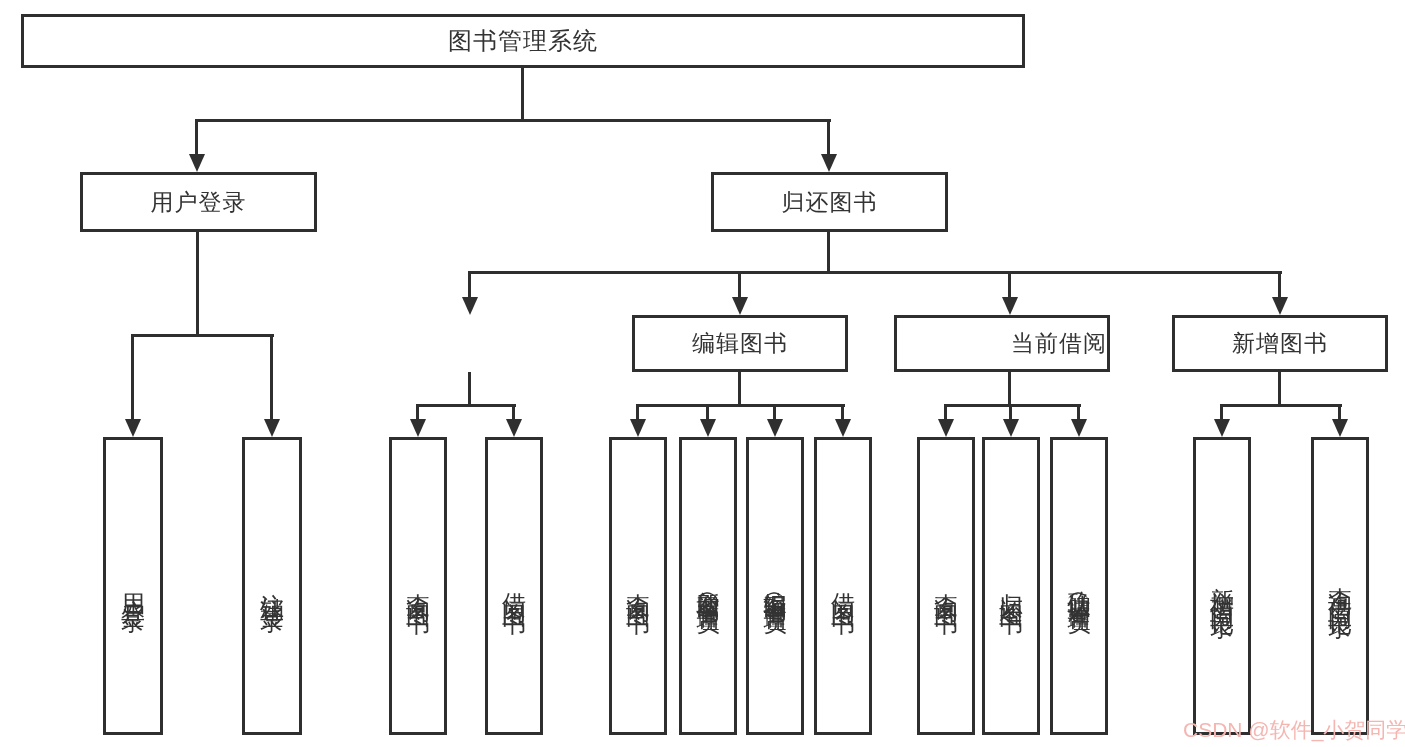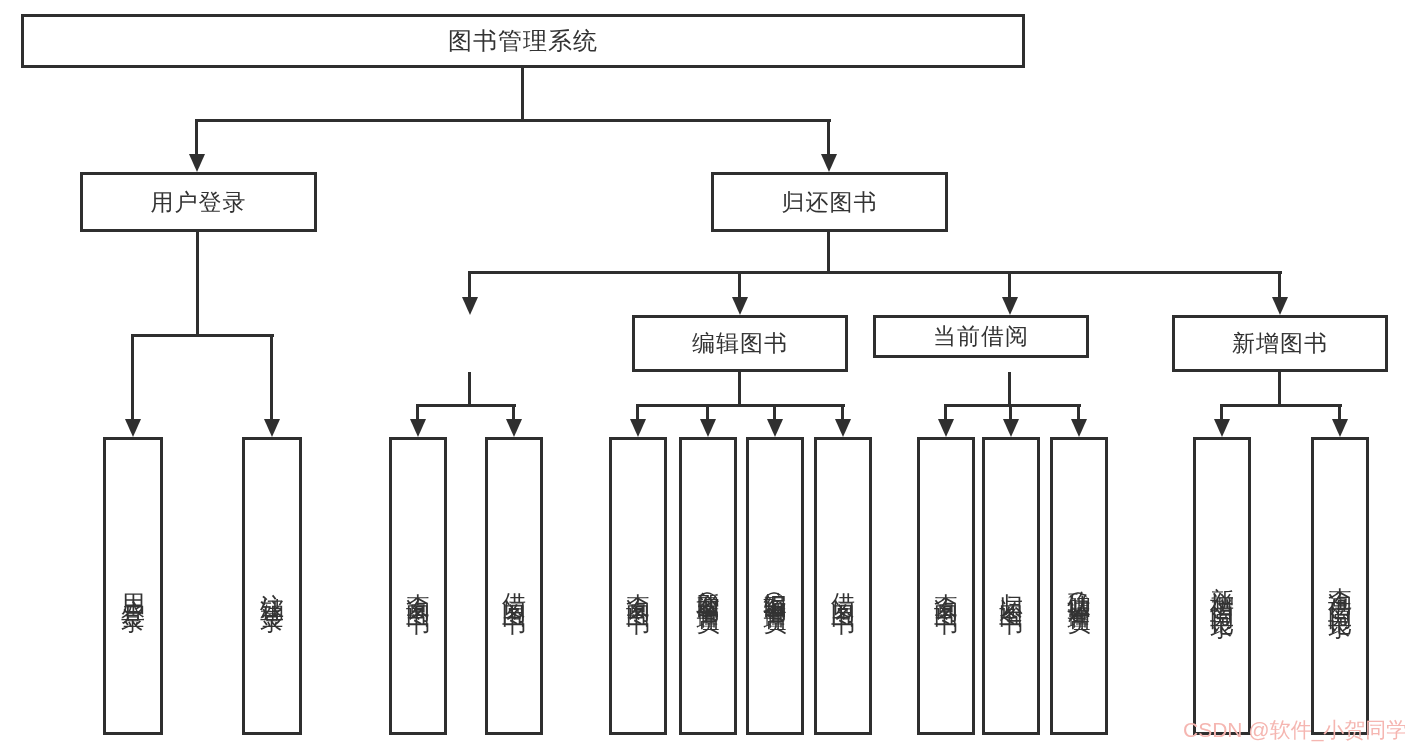--- a/index.html
+++ b/index.html
@@ -98,21 +98,21 @@
   <div class="vline" style="left:738px;top:272px;height:27px;"></div>
   <div class="arrow" style="left:732px;top:297px;"></div>
   <div class="vline" style="left:1008px;top:272px;height:27px;"></div>
   <div class="arrow" style="left:1002px;top:297px;"></div>
   <div class="vline" style="left:1278px;top:272px;height:27px;"></div>
   <div class="arrow" style="left:1272px;top:297px;"></div>
 
   <div class="hbox" style="left:632px;top:315px;width:216px;height:57px;">
     <span>编辑图书</span>
   </div>
-  <div class="hbox" style="left:873px;top:315px;width:216px;height:43px;">
+  <div class="hbox" style="left:894px;top:315px;width:216px;height:57px;justify-content:flex-end;">
     <span>当前借阅</span>
   </div>
   <div class="hbox" style="left:1172px;top:315px;width:216px;height:57px;">
     <span>新增图书</span>
   </div>
 
   <div class="vline" style="left:468px;top:372px;height:33px;"></div>
   <div class="hline" style="left:416px;top:404px;width:100px;"></div>
   <div class="vline" style="left:416px;top:405px;height:16px;"></div>
   <div class="arrow" style="left:410px;top:419px;"></div>

